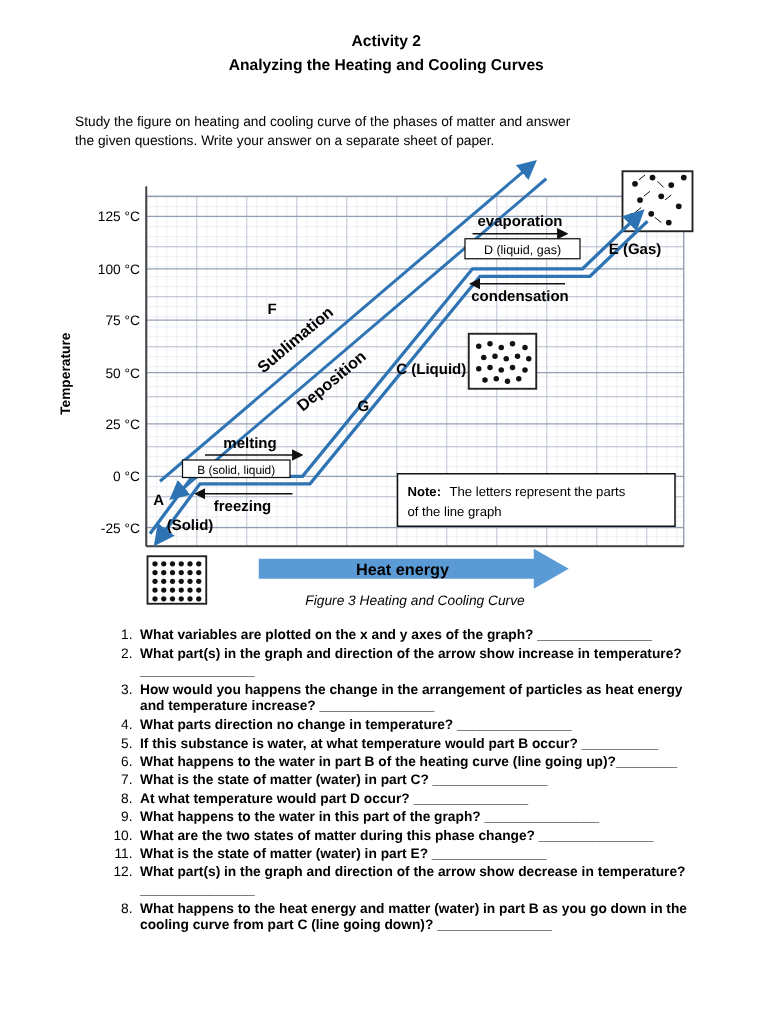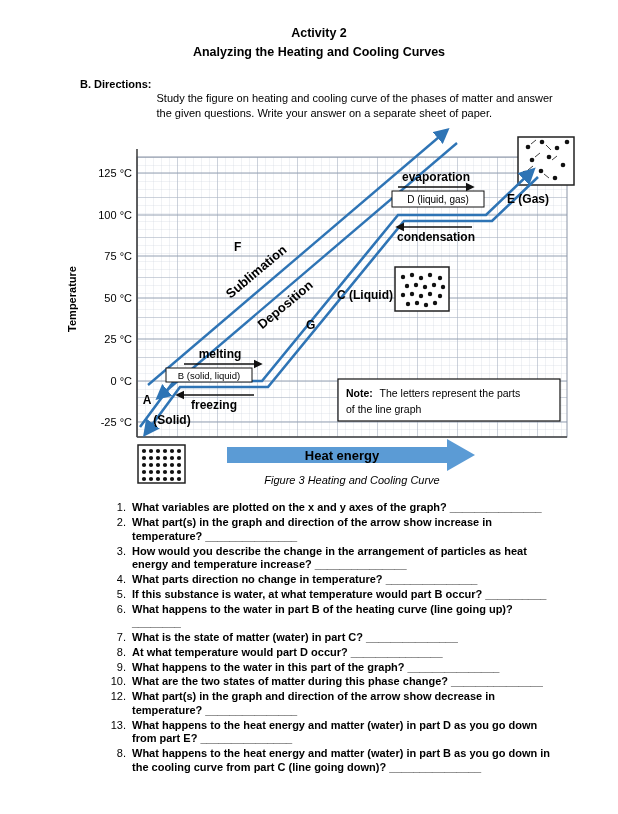--- a/index.html
+++ b/index.html
@@ -1,21 +1,21 @@
 <!DOCTYPE html>
 <html><head>
 <meta charset="utf-8">
 <style>
   html,body { margin:0; padding:0; }
   body {
     width:618px; height:814px; background:#ffffff; color:#000;
     font-family:"Liberation Sans", sans-serif;
     -webkit-font-smoothing:antialiased;
   }
-  .page { padding:24px 40px 0 60px; box-sizing:border-box; }
+  .page { padding:24px 40px 0 40px; box-sizing:border-box; }
   .title-block { text-align:center; font-weight:bold; font-size:12.5px; line-height:1.5; }
   .directions { margin-top:16px; display:flex; font-size:11px; padding-left:20px; }
   .dir-label { font-weight:bold; white-space:nowrap; margin-right:5px; }
   .dir-text { max-width:410px; line-height:1.4;margin-top:13px; }
   .figure-wrap { margin-top:6px; margin-left:0; }
   .questions { margin-top:8px; padding-left:42px; padding-right:26px; font-size:11px; }
   .q { display:flex; line-height:1.25; margin-bottom:1px; }
   .q-num { flex:none; width:24px; text-align:right; padding-right:6px; }
   .q-text { flex:1;font-weight:bold; }
   svg text { font-family:"Liberation Sans", sans-serif; }
@@ -24,21 +24,20 @@
 <body>
 
 <div class="page">
 
   <div class="title-block">
     <div>Activity 2</div>
     <div>Analyzing the Heating and Cooling Curves</div>
   </div>
 
   <div class="directions">
-    <span class="dir-label">B. Directions:</span>
     <span class="dir-text">Study the figure on heating and cooling curve of the phases of matter and answer the given questions. Write your answer on a separate sheet of paper.</span>
   </div>
 
   <div class="figure-wrap">
     <svg width="524" height="362" viewBox="0 0 520 362">
       <defs>
         <pattern id="sg" x="75" y="30" width="8" height="8" patternUnits="userSpaceOnUse">
           <path d="M8 0H0V8" fill="none" stroke="#ccd3dd" stroke-width="0.6"></path>
         </pattern>
         <pattern id="lg" x="75" y="30" width="40" height="40" patternUnits="userSpaceOnUse">
@@ -214,21 +213,21 @@
     <div class="q">
         <span class="q-num">1.</span>
         <span class="q-text">What variables are plotted on the x and y axes of the graph? _______________</span>
       </div>
     <div class="q">
         <span class="q-num">2.</span>
         <span class="q-text">What part(s) in the graph and direction of the arrow show increase in temperature? _______________</span>
       </div>
     <div class="q">
         <span class="q-num">3.</span>
-        <span class="q-text">How would you describe the change in the arrangement of particles as heat energy and temperature increase? _______________</span>
+        <span class="q-text">How would you happens the change in the arrangement of particles as heat energy and temperature increase? _______________</span>
       </div>
     <div class="q">
         <span class="q-num">4.</span>
         <span class="q-text">What parts direction no change in temperature? _______________</span>
       </div>
     <div class="q">
         <span class="q-num">5.</span>
         <span class="q-text">If this substance is water, at what temperature would part B occur? __________</span>
       </div>
     <div class="q">
@@ -245,26 +244,26 @@
       </div>
     <div class="q">
         <span class="q-num">9.</span>
         <span class="q-text">What happens to the water in this part of the graph? _______________</span>
       </div>
     <div class="q">
         <span class="q-num">10.</span>
         <span class="q-text">What are the two states of matter during this phase change? _______________</span>
       </div>
     <div class="q">
+        <span class="q-num">11.</span>
+        <span class="q-text">What is the state of matter (water) in part E? _______________</span>
+      </div>
+    <div class="q">
         <span class="q-num">12.</span>
         <span class="q-text">What part(s) in the graph and direction of the arrow show decrease in temperature? _______________</span>
       </div>
     <div class="q">
-        <span class="q-num">13.</span>
-        <span class="q-text">What happens to the heat energy and matter (water) in part D as you go down from part E? _______________</span>
-      </div>
-    <div class="q">
         <span class="q-num">8.</span>
         <span class="q-text">What happens to the heat energy and matter (water) in part B as you go down in the cooling curve from part C (line going down)? _______________</span>
       </div>
   </div>
 
 </div>
 
 </body></html>

